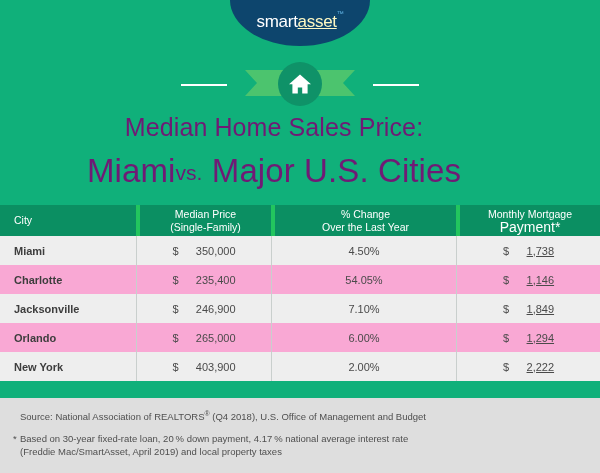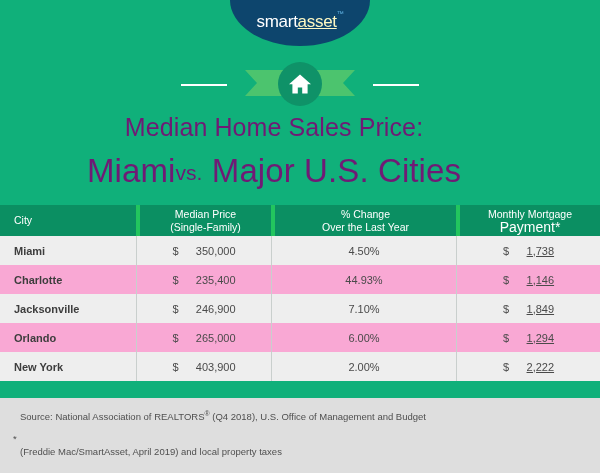--- a/index.html
+++ b/index.html
@@ -292,21 +292,21 @@
       <div class="cell c-mort">
           <span class="money"><span class="sym">$</span><span class="num">1,738</span></span>
         </div>
     </div>
 
     <div class="row body-row even">
       <div class="cell c-city">Charlotte</div>
       <div class="cell c-price">
           <span class="money"><span class="sym">$</span><span class="num">235,400</span></span>
         </div>
-      <div class="cell c-chg">44.93%</div>
+      <div class="cell c-chg">54.05%</div>
       <div class="cell c-mort">
           <span class="money"><span class="sym">$</span><span class="num">1,146</span></span>
         </div>
     </div>
 
     <div class="row body-row odd">
       <div class="cell c-city">Jacksonville</div>
       <div class="cell c-price">
           <span class="money"><span class="sym">$</span><span class="num">246,900</span></span>
         </div>
@@ -337,18 +337,18 @@
           <span class="money"><span class="sym">$</span><span class="num">2,222</span></span>
         </div>
     </div>
 
   </div>
 
   <div class="footer">
     <div class="foot-source"><span>Source: National Association of REALTORS</span><span class="reg">®</span><span> (Q4 2018), U.S. Office of Management and Budget</span></div>
     <div class="foot-note">
       <span class="foot-star">*</span>
-      <br>
+      <span>Based on 30-year fixed-rate loan, 20 % down payment, 4.17 % national average interest rate</span><br>
       <span>(Freddie Mac/SmartAsset, April 2019) and local property taxes</span>
     </div>
   </div>
 
 </div>
 
 </body></html>

